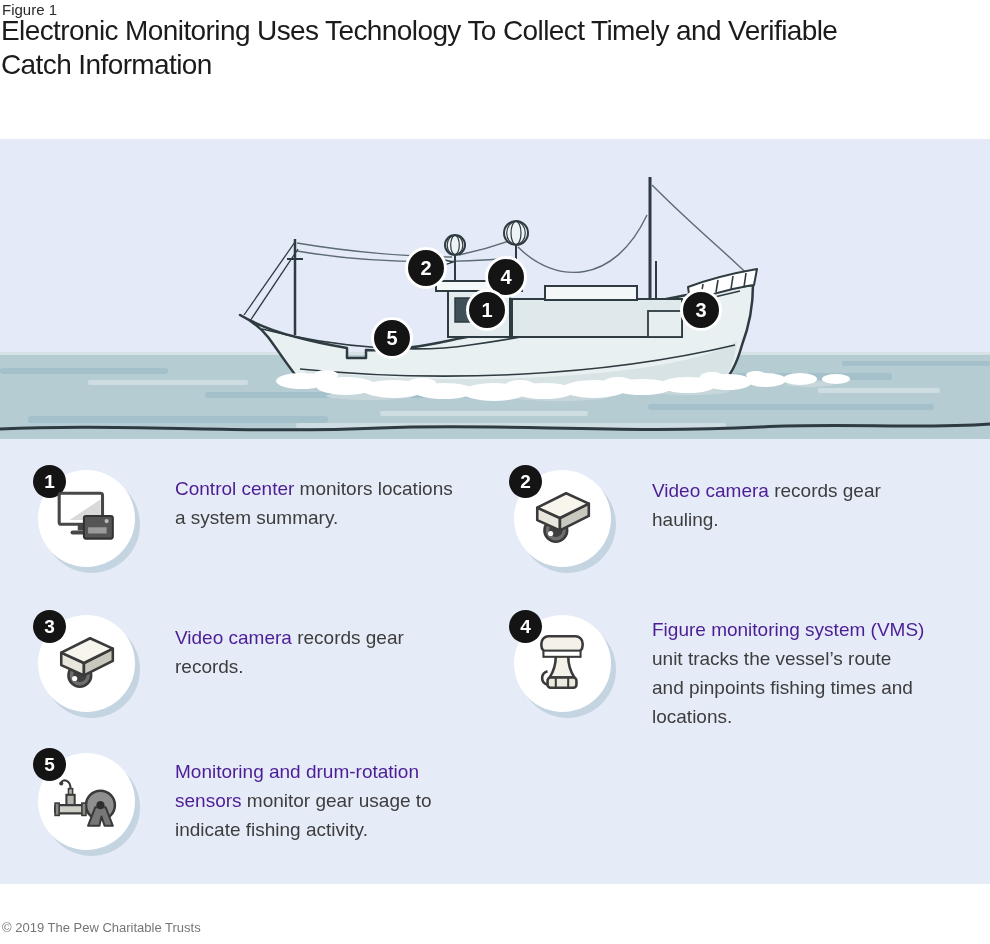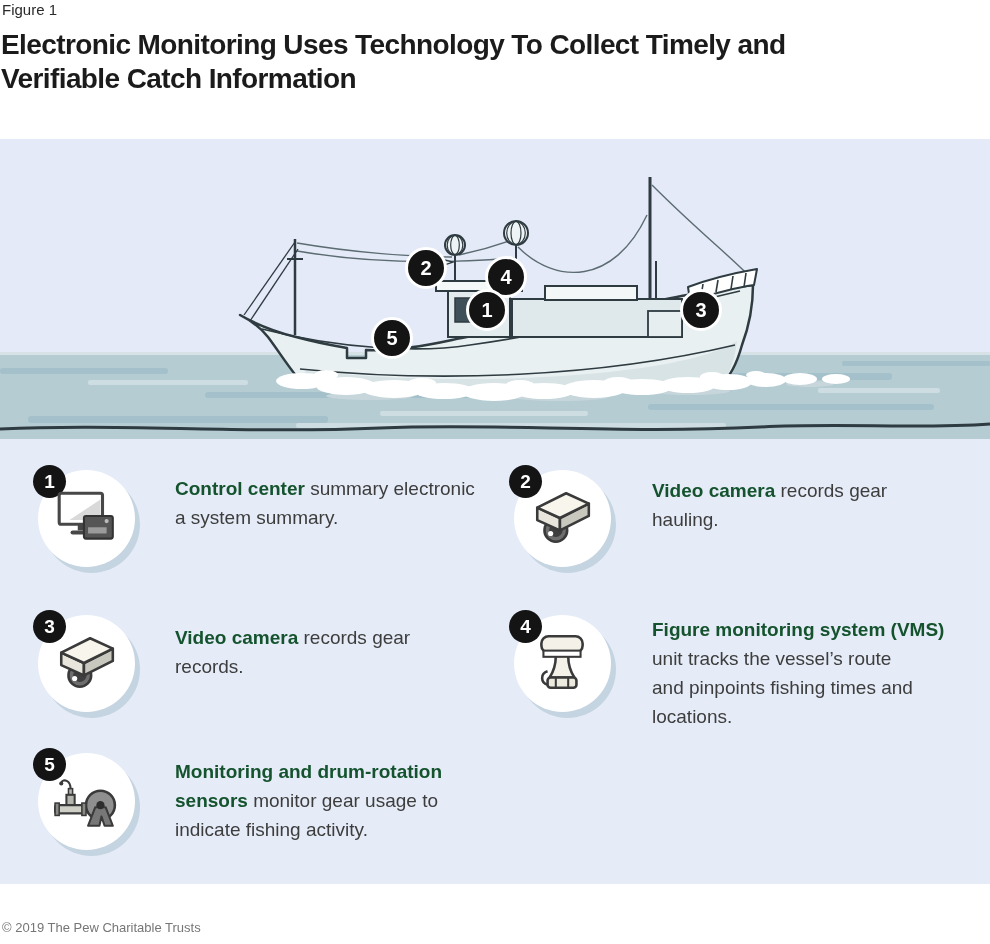--- a/index.html
+++ b/index.html
@@ -1,34 +1,34 @@
 <!DOCTYPE html>
 <html><head>
 <meta charset="utf-8">
 <style>
   html,body{margin:0;padding:0;background:#ffffff;}
   body{width:990px;height:944px;font-family:"Liberation Sans",sans-serif;}
   .page{position:relative;width:990px;height:944px;overflow:hidden;background:#fff;}
   .figure-label{position:absolute;left:2px;top:1px;font-size:15px;color:#2a2a2a;}
-  .title{position:absolute;left:1px;top:28px;width:888px;margin:0;font-size:28px;line-height:34px;
-         font-weight:bold;color:#1b1b1b;letter-spacing:-0.6px;}
+  .title{position:absolute;left:1px;top:14px;width:888px;margin:0;font-size:28px;line-height:34px;
+         font-weight:normal;color:#1b1b1b;letter-spacing:-0.6px;}
   .panel{position:absolute;left:0;top:139px;width:990px;height:745px;background:#e5ebf7;}
   .scene{position:absolute;left:0;top:0;width:990px;height:300px;}
   .scene svg{display:block;}
   .marker{position:absolute;width:36px;height:36px;border-radius:50%;background:#141414;
           border:3px solid #ffffff;color:#fff;font-weight:bold;font-size:20px;
           display:flex;align-items:center;justify-content:center;z-index:5;}
   .legend-circle{position:absolute;width:97px;height:97px;border-radius:50%;background:#ffffff;
                  box-shadow:5px 6px 0 #c5d4e1;}
   .badge{position:absolute;left:-5px;top:-5px;width:33px;height:33px;border-radius:50%;
          background:#141414;color:#fff;font-size:19px;font-weight:bold;
          display:flex;align-items:center;justify-content:center;}
   .icon-wrap{position:absolute;left:15px;top:15px;width:66px;height:66px;}
   .legend-text{position:absolute;font-size:19px;line-height:29px;color:#3d3d3d;}
-  .legend-text .b{font-weight:bold;color:#14532d;}
+  .legend-text .b{font-weight:normal;color:#4c1d95;}
   .copyright{position:absolute;left:2px;top:920px;font-size:13px;color:#767676;}
 </style>
 </head>
 <body>
 
 <div class="page">
 
   <div class="figure-label">Figure 1</div>
   <h1 class="title">Electronic Monitoring Uses Technology To Collect Timely and Verifiable Catch Information</h1>
 
@@ -172,21 +172,21 @@
           <polygon points="46,14 46,34 16,34" fill="#d9d9d9"></polygon>
           <rect x="24" y="38" width="8" height="6" fill="#474747"></rect>
           <rect x="17" y="44" width="22" height="4" rx="2" fill="#474747"></rect>
           <rect x="30" y="30" width="28" height="22" rx="2" fill="#555555" stroke="#333333" stroke-width="2"></rect>
           <rect x="34" y="41" width="18" height="6" fill="#9b9b9b"></rect>
           <circle cx="52" cy="35" r="2" fill="#bbbbbb"></circle>
         </svg>
       </div>
     </div>
     <div class="legend-text" style="left:175px;top:335px;">
-      <div><span class="b">Control center</span><span> summary electronic</span></div>
+      <div><span class="b">Control center</span><span> monitors locations</span></div>
       <div><span class="b"></span><span>a system summary.</span></div>
     </div>
 
     <div class="legend-circle" style="left:514px;top:331px;">
       <div class="badge">2</div>
       <div class="icon-wrap">
         <svg width="66" height="66" viewBox="0 0 64 64">
           <circle cx="26" cy="44" r="11" fill="#6e6e6e" stroke="#3a3a3a" stroke-width="2.5"></circle>
           <circle cx="26" cy="44" r="6.5" fill="#3f3f3f"></circle>
           <circle cx="21" cy="47" r="2.5" fill="#ffffff"></circle>

